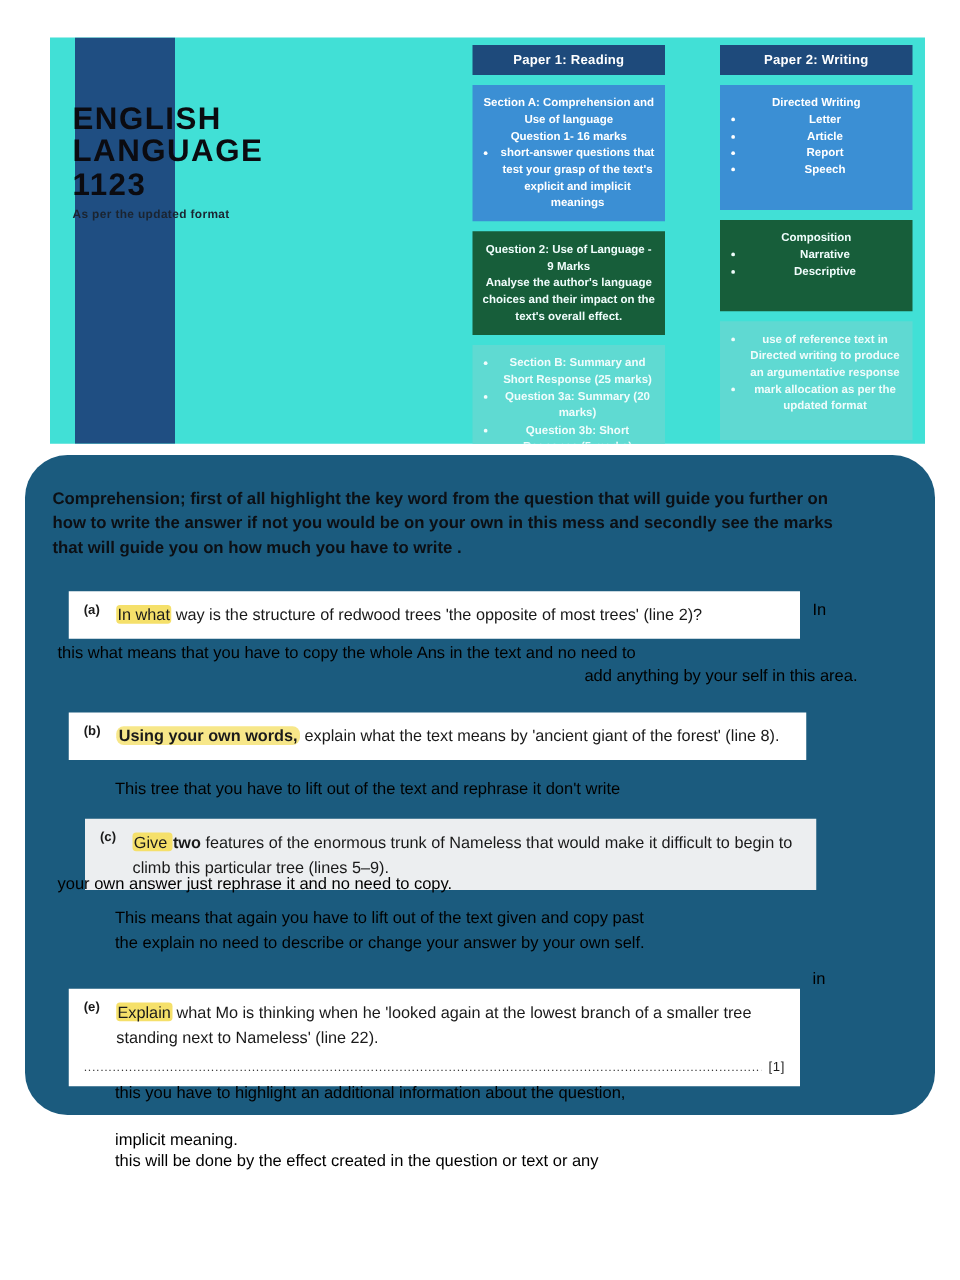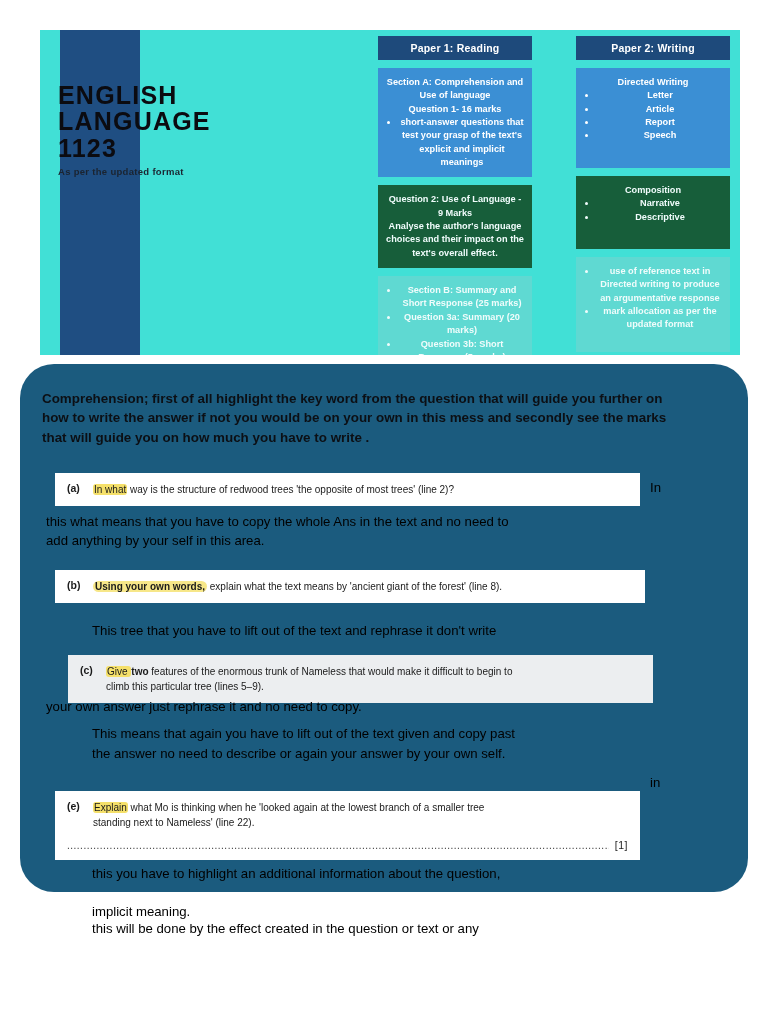--- a/index.html
+++ b/index.html
@@ -110,21 +110,21 @@
 
   
   .qcard {
     position: absolute;
     background: #ffffff;
     color: #1a1a1a;
     font-family: "Liberation Sans", sans-serif;
   }
   .qcard .qrow { display: flex; padding: 9px 12px 9px 12px; }
   .qcard .qlabel { font-weight: 700; font-size: 10.5px; width: 26px; flex: 0 0 26px; }
-  .qcard .qtext { font-size: 10px; line-height: 1.5; }
+  .qcard .qtext { font-size: 13px; line-height: 1.5; }
   .hl { background: #f5e06a; border-radius: 3px; padding: 0 1px; }
   .hl-soft { background: #f7e789; border-radius: 6px; padding: 0 2px; }
   .b { font-weight: 700; }
   .dots {
     display: flex; align-items: flex-end; justify-content: space-between;
     font-size: 10px; letter-spacing: .5px; color: #3a3a3a;
     padding: 0 12px 9px 12px; overflow: hidden; white-space: nowrap;
   }
   .dots .dline { overflow: hidden; flex: 1 1 auto; }
   .dots .mark { flex: 0 0 auto; padding-left: 6px; font-size: 10.5px; color:#1a1a1a; }
@@ -211,39 +211,39 @@
   <div class="overlay">
 
     <div class="qcard" style="left:55px; top:473px; width:585px;">
       <div class="qrow">
         <span class="qlabel">(a)</span>
         <span class="qtext"><span class="hl">In what</span><span> way is the structure of redwood trees 'the opposite of most trees' (line 2)?</span></span>
       </div>
     </div>
     <div class="body-line" style="left:650px; top:478px; width:60px;">In</div>
     <div class="body-line" style="left:46px; top:512px; width:640px;">this what means that you have to copy the whole Ans in the text and no need to</div>
-    <div class="body-line" style="left:46px; top:531px; width:640px;">add anything by your self in this area.</div>
+    <div class="body-line" style="left:46px; top:531px; width:640px;text-align:right;">add anything by your self in this area.</div>
 
     <div class="qcard" style="left:55px; top:570px; width:590px;">
       <div class="qrow">
         <span class="qlabel">(b)</span>
         <span class="qtext"><span class="hl-soft b">Using your own words,</span><span> explain what the text means by 'ancient giant of the forest' (line 8).</span></span>
       </div>
     </div>
     <div class="body-line" style="left:92px; top:621px; width:600px;">This tree that you have to lift out of the text and rephrase it don't write</div>
 
     <div class="qcard" style="left:68px; top:655px; width:585px; background:#eceef0;">
       <div class="qrow">
         <span class="qlabel">(c)</span>
         <span class="qtext"><span class="hl">Give </span><span class="b">two</span><span> features of the enormous trunk of Nameless that would make it difficult to begin to</span><br><span>climb this particular tree (lines 5–9).</span></span>
       </div>
     </div>
     <div class="body-line" style="left:46px; top:697px; width:640px;">your own answer just rephrase it and no need to copy.</div>
     <div class="body-line" style="left:92px; top:724px; width:620px;">This means that again you have to lift out of the text given and copy past</div>
-    <div class="body-line" style="left:92px; top:744px; width:620px;">the answer no need to describe or again your answer by your own self.</div>
+    <div class="body-line" style="left:92px; top:744px; width:620px;">the explain no need to describe or change your answer by your own self.</div>
 
     <div class="body-line" style="left:650px; top:773px; width:60px;">in</div>
     <div class="qcard" style="left:55px; top:791px; width:585px;">
       <div class="qrow">
         <span class="qlabel">(e)</span>
         <span class="qtext"><span class="hl">Explain</span><span> what Mo is thinking when he 'looked again at the lowest branch of a smaller tree</span><br><span>standing next to Nameless' (line 22).</span></span>
       </div>
       <div class="dots">
         <span class="dline">......................................................................................................................................................................................................................</span>
         <span class="mark">[1]</span>

